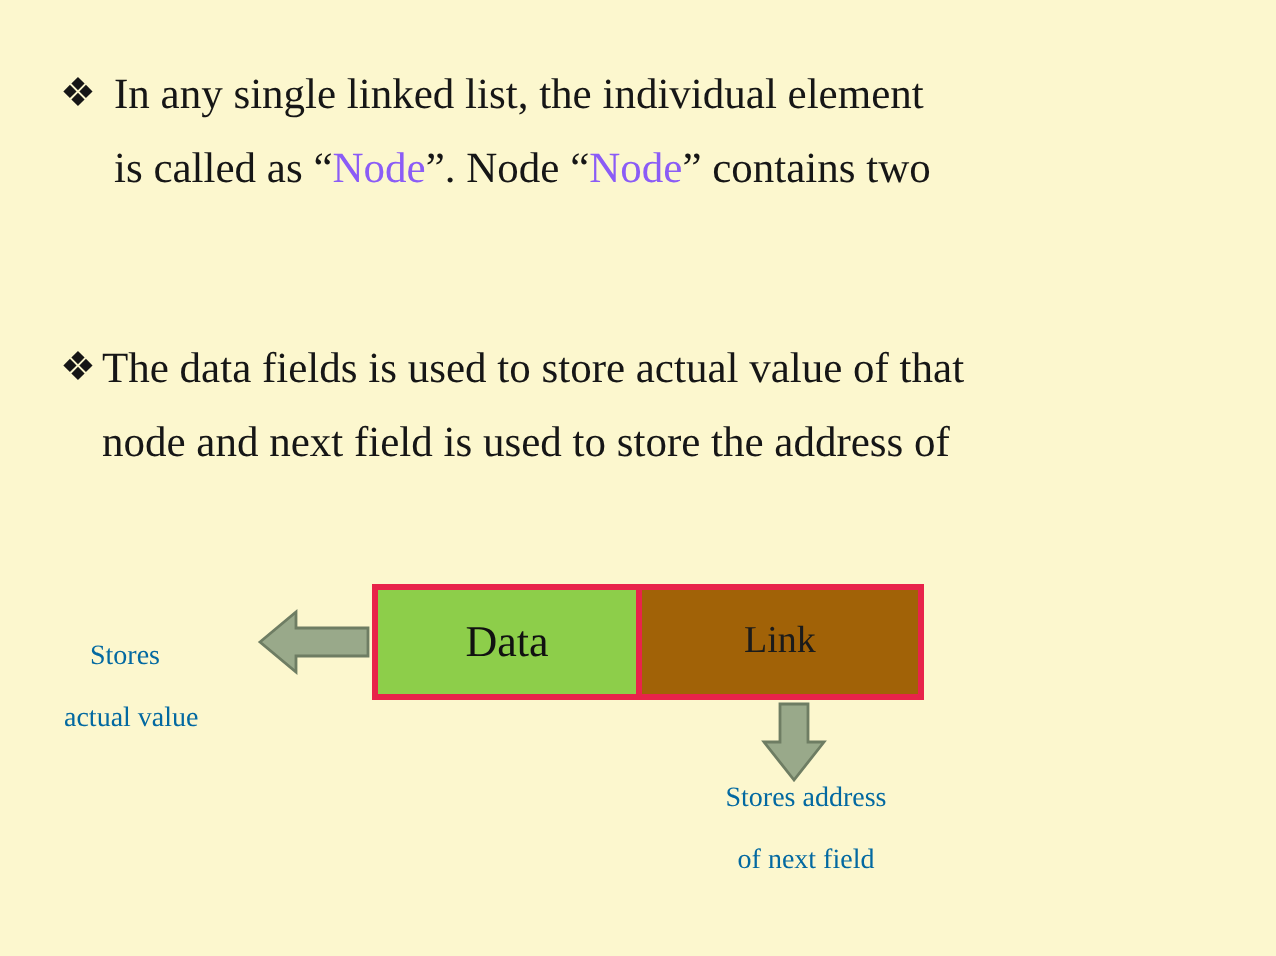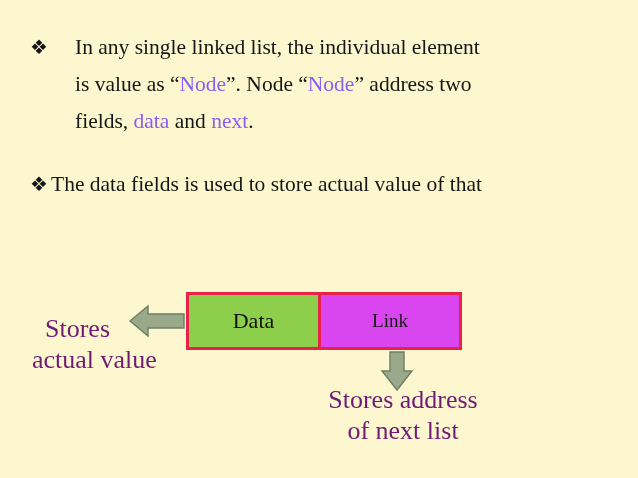--- a/index.html
+++ b/index.html
@@ -42,21 +42,21 @@
   .bullet-body {
     display: block;
   }
 
   #para1 {
     left: 30px;
     top: 29px;
     width: 580px;
   }
   #para1 .bullet-body {
-    margin-left: 45px;
+    margin-left: 27px;
     text-indent: 0;
   }
   #para1 .line {
     display: block;
     white-space: nowrap;
   }
 
   #para2 {
     left: 30px;
     top: 166px;
@@ -94,21 +94,21 @@
     box-sizing: border-box;
     display: flex;
     align-items: center;
     justify-content: center;
     color: #111111;
     font-size: 22px;
   }
 
   #node-link-cell {
     flex: 1;
-    background: #d946ef;
+    background: #a16207;
     box-sizing: border-box;
     display: flex;
     align-items: center;
     justify-content: center;
     color: #1b1b1b;
     font-size: 19px;
   }
 
   
   #arrow-left {
@@ -123,22 +123,22 @@
     position: absolute;
     left: 378px;
     top: 350px;
     width: 38px;
     height: 42px;
   }
 
   
   .caption {
     position: absolute;
-    color: #701a75;
-    font-size: 26px;
+    color: #0369a1;
+    font-size: 14px;
     line-height: 31px;
     white-space: nowrap;
   }
 
   #caption-left {
     left: 32px;
     top: 313px;
   }
   #caption-left .cap-line1 {
     display: block;
@@ -162,29 +162,29 @@
 </style>
 </head>
 <body>
 
 <div id="slide">
 
   <div class="bullet-block" id="para1">
     <span class="bullet-glyph">❖</span>
     <span class="bullet-body">
       <span class="line">In any single linked list, the  individual element</span>
-      <span class="line"><span>is value as “</span><span class="kw">Node</span><span>”. Node “</span><span class="kw">Node</span><span>” address two</span></span>
-      <span class="line"><span>fields, </span><span class="kw">data</span><span> and </span><span class="kw">next</span><span>.</span></span>
+      <span class="line"><span>is called as “</span><span class="kw">Node</span><span>”. Node “</span><span class="kw">Node</span><span>” contains two</span></span>
     </span>
   </div>
 
   <div class="bullet-block" id="para2">
     <span class="bullet-glyph">❖</span>
     <span class="bullet-body">
       <span class="line">The data fields is used to store actual value of that</span>
+      <span class="line">node and next field is used to store the address of</span>
     </span>
   </div>
 
   <div id="node-box">
     <div id="node-data-cell">
       <span>Data</span>
     </div>
     <div id="node-link-cell">
       <span>Link</span>
     </div>
@@ -198,16 +198,16 @@
     <polygon points="19,40 4,21 12,21 12,2 26,2 26,21 34,21" fill="#99a98a" stroke="#6e7d63" stroke-width="1.4" stroke-linejoin="miter"></polygon>
   </svg>
 
   <div class="caption" id="caption-left">
     <span class="cap-line1">Stores</span>
     <span class="cap-line2">actual value</span>
   </div>
 
   <div class="caption" id="caption-right">
     <span class="cap-line">Stores address</span>
-    <span class="cap-line">of next list</span>
+    <span class="cap-line">of next field</span>
   </div>
 
 </div>
 
 </body></html>

